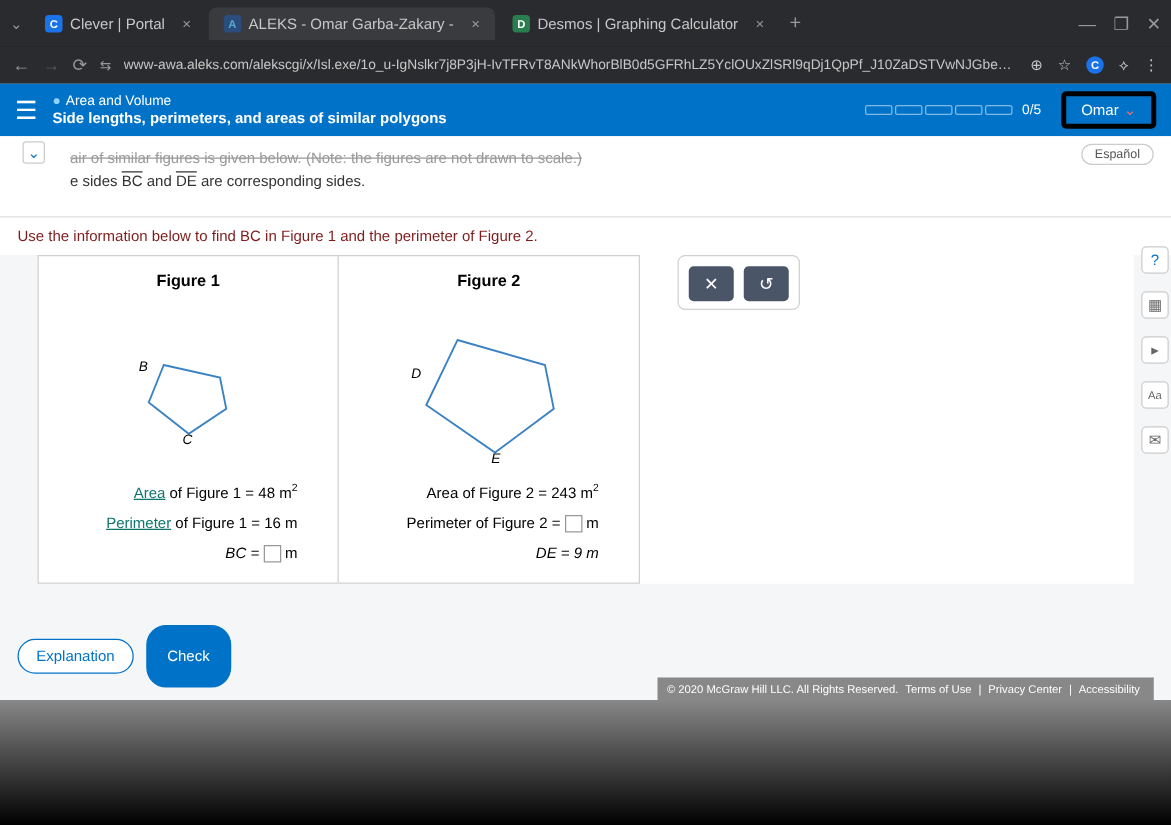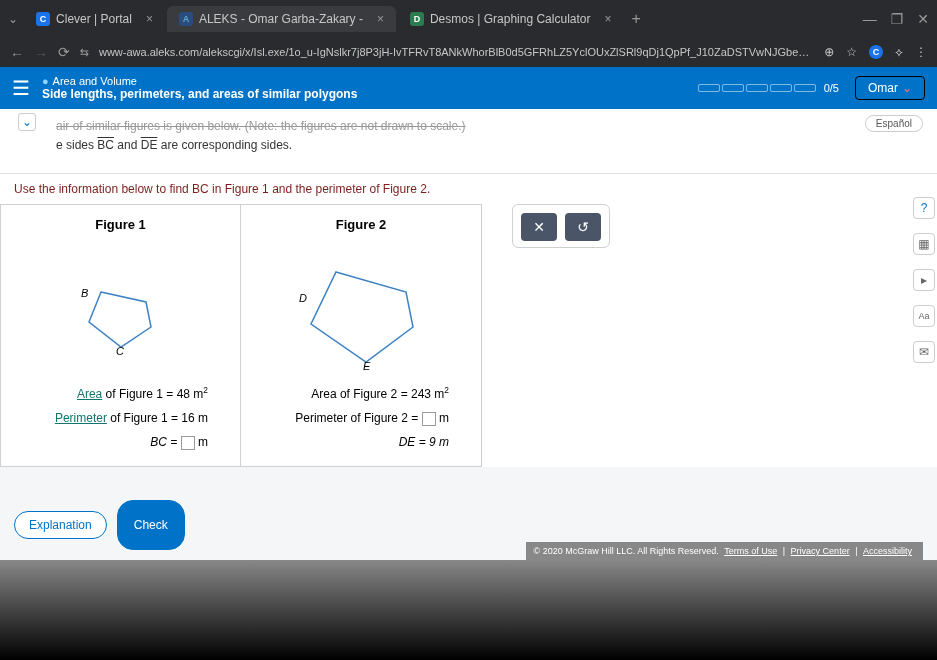--- a/index.html
+++ b/index.html
@@ -17,46 +17,46 @@
 .url-actions{display:flex;gap:12px;align-items:center}
 .content-area{background:#f5f6f7;height:593px;position:relative}
 .top-banner{background:#0073c8;height:42px;display:flex;align-items:center;padding:0 12px;color:#fff}
 .menu-icon{font-size:20px;cursor:pointer;margin-right:12px}
 .banner-text{flex:1}
 .banner-topic{font-size:11px;display:flex;align-items:center;gap:4px}
 .banner-title{font-size:12px;font-weight:bold}
 .progress-boxes{display:flex;gap:2px;margin-right:8px}
 .prog-box{width:22px;height:8px;border:1px solid rgba(255,255,255,0.5);border-radius:2px}
 .progress-text{font-size:11px;margin-right:16px}
-.user-btn{background:#0073c8;border:1px solid #000000;border-radius:4px;padding:4px 12px;font-size:12px;color:#fff;display:flex;align-items:flex-end;gap:4px}
+.user-btn{background:#0073c8;border:4px solid #000000;border-radius:4px;padding:4px 12px;font-size:12px;color:#fff;display:flex;align-items:flex-end;gap:4px}
 .sub-banner{background:#fff;padding:8px 14px;font-size:12px;color:#333;position:relative;border-bottom:1px solid #e0e0e0}
 .collapse-btn{position:absolute;left:18px;top:4px;width:18px;height:18px;border:1px solid #ccc;border-radius:3px;display:flex;align-items:center;justify-content:center;color:#0073c8;background:#fff}
 .espanol-btn{position:absolute;right:14px;top:6px;border:1px solid #ccc;border-radius:10px;padding:2px 10px;font-size:10px;color:#555;background:#fff}
 .problem-text{padding:0 14px 10px 42px;font-size:12px;color:#333;line-height:1.6}
 .strike{text-decoration:line-through;color:#999}
 .overline{text-decoration:overline}
 .instruction{padding:8px 14px;font-size:12px;color:#7f1d1d;background:#fff}
-.main-panel{background:#fff;margin:0 0;display:flex;gap:0;position:relative}
+.main-panel{background:#fff;margin:0 30px;display:flex;gap:0;position:relative}
 .figures-container{display:flex;border:1px solid #d0d0d0}
 .figure-box{width:240px;border-right:1px solid #d0d0d0;padding:12px}
 .figure-box:last-child{border-right:none}
 .figure-title{text-align:center;font-size:13px;font-weight:bold;margin-bottom:20px}
 .shape-area{height:130px;display:flex;align-items:center;justify-content:center;position:relative}
 .figure-data{font-size:12px;text-align:right;padding-right:20px;line-height:2}
 .underline{text-decoration:underline;color:#0f766e}
 .input-box{display:inline-block;width:14px;height:14px;border:1px solid #999;vertical-align:middle;background:#fff}
 .action-buttons{margin-left:30px;display:flex;gap:8px;align-items:flex-start;padding-top:14px;border:1px solid #d0d0d0;border-radius:6px;padding:8px;height:44px}
 .action-btn{width:36px;height:28px;background:#4a5568;border-radius:4px;color:#fff;display:flex;align-items:center;justify-content:center;font-size:14px}
 .side-tools{position:absolute;right:2px;top:130px;display:flex;flex-direction:column;gap:14px}
 .tool-btn{width:22px;height:22px;border:1px solid #ccc;border-radius:4px;display:flex;align-items:center;justify-content:center;font-size:12px;color:#666;background:#fff}
 .bottom-bar{position:absolute;bottom:100px;left:14px;right:14px;display:flex;align-items:center;gap:10px;padding:10px 0}
 .expl-btn{border:1px solid #0073c8;color:#0073c8;background:#fff;border-radius:16px;padding:6px 14px;font-size:12px}
 .check-btn{background:#0073c8;color:#fff;border-radius:16px;padding:17px 16px;font-size:12px;border:1px solid #0073c8}
 .footer{position:absolute;bottom:100px;right:14px;font-size:9px;color:#fff;background:#888;padding:4px 8px}
-.footer a{color:#fff;text-decoration:underline;margin:18px 3px}
+.footer a{color:#fff;margin:18px 3px}
 .shadow-bottom{position:absolute;bottom:0;left:0;right:0;height:100px;background:linear-gradient(to bottom,#888,#000)}
 sup{font-size:0.7em}
 .dropdown-chevron{display:flex;align-items:center;margin-right:6px;color:#999}
 </style>
 </head>
 <body>
 
 <div class="browser-chrome">
   <div class="dropdown-chevron">⌄</div>
   <div class="tab">

